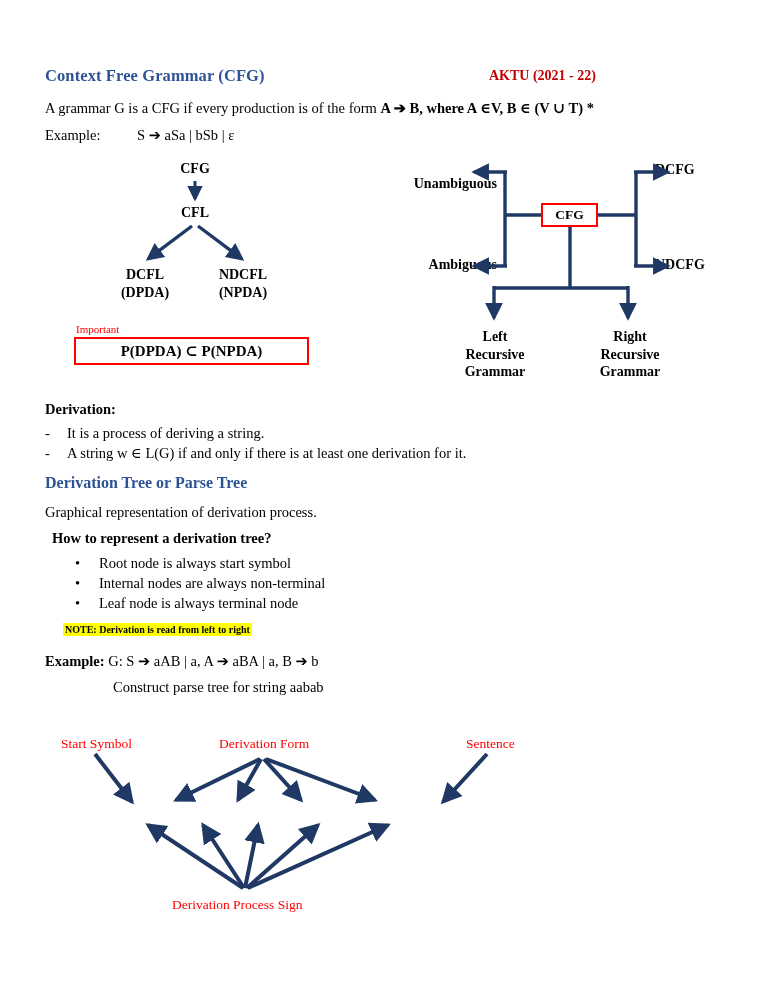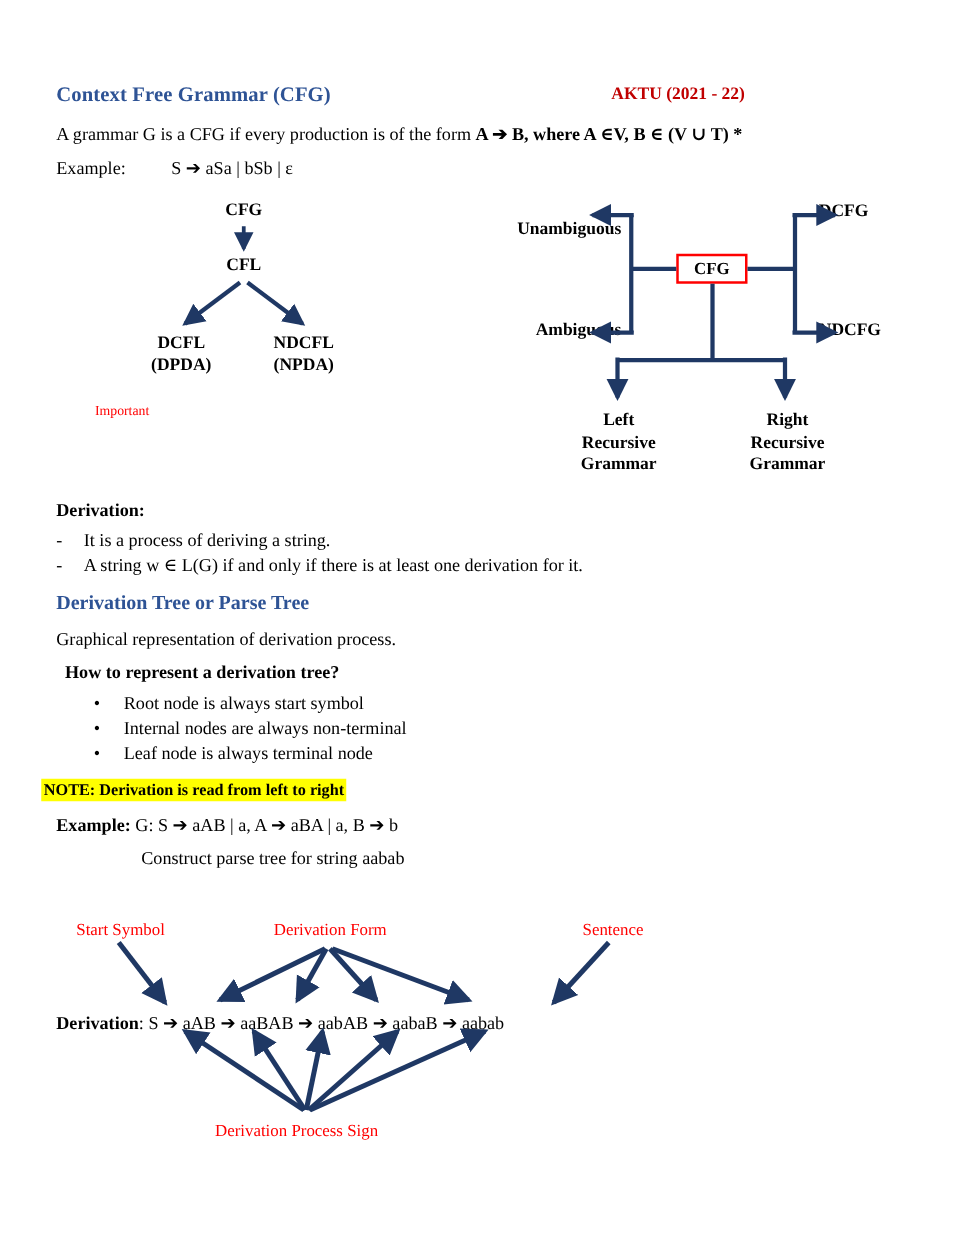--- a/index.html
+++ b/index.html
@@ -118,22 +118,22 @@
   .graphical { left: 45px; top: 503px; }
   .howto { left: 52px; top: 530px; }
   .bullet-list {
     left: 75px; top: 553px;
     font-size: 14.5px;
     line-height: 20px;
   }
   .bullet-list div { white-space: nowrap; }
   .bullet-dot { display: inline-block; width: 24px; }
   .note-line {
-    left: 33px; top: 623px;
-    font-size: 13px;
+    left: 63px; top: 623px;
+    font-size: 10px;
     font-weight: bold;
     background: #FFFF00;
     padding: 1px 2px;
     white-space: nowrap;
   }
   .example2 { left: 45px; top: 652px; }
   .construct { left: 113px; top: 678px; }
 
   
   .red-ann {
@@ -177,20 +177,21 @@
   <div class="abs node tree-dcfl">
     <div>DCFL</div>
     <div>(DPDA)</div>
   </div>
   <div class="abs node tree-ndcfl">
     <div>NDCFL</div>
     <div>(NPDA)</div>
   </div>
 
   <div class="abs important-label">Important</div>
+  <div class="abs important-box">P(DPDA) ⊂ P(NPDA)</div>
 
   <div class="abs cfg-box">CFG</div>
   <div class="abs node r-unamb">Unambiguous</div>
   <div class="abs node r-amb">Ambiguous</div>
   <div class="abs node r-dcfg">DCFG</div>
   <div class="abs node r-ndcfg">NDCFG</div>
   <div class="abs node r-left">
     <div>Left</div>
     <div>Recursive</div>
     <div>Grammar</div>
@@ -218,21 +219,20 @@
   <div class="abs note-line">NOTE: Derivation is read from left to right</div>
 
   <div class="abs body-line example2"><b>Example:</b><span> G: S ➔ aAB | a, A ➔ aBA | a, B ➔ b</span></div>
   <div class="abs body-line construct">Construct parse tree for string aabab</div>
 
   <div class="abs red-ann ann-start">Start Symbol</div>
   <div class="abs red-ann ann-sform">Derivation Form</div>
   <div class="abs red-ann ann-sent">Sentence</div>
   <div class="abs red-ann ann-dps">Derivation Process Sign</div>
 
-  <div class="abs deriv-line"><b>Derivation</b><span>: S ➔ aAB ➔ aaBAB ➔ aabAB ➔ aabaB ➔ aabab</span></div>
 
   <svg class="abs overlay" viewBox="0 0 768 994">
     <defs>
       <marker id="ah" markerWidth="6" markerHeight="6" refX="4.4" refY="3" orient="auto">
         <path d="M0,0.4 L5.2,3 L0,5.6 Z" fill="#1F3864"></path>
       </marker>
       <marker id="ahb" markerWidth="5.4" markerHeight="5.4" refX="4" refY="2.7" orient="auto">
         <path d="M0,0.3 L4.7,2.7 L0,5.1 Z" fill="#1F3864"></path>
       </marker>
     </defs>

